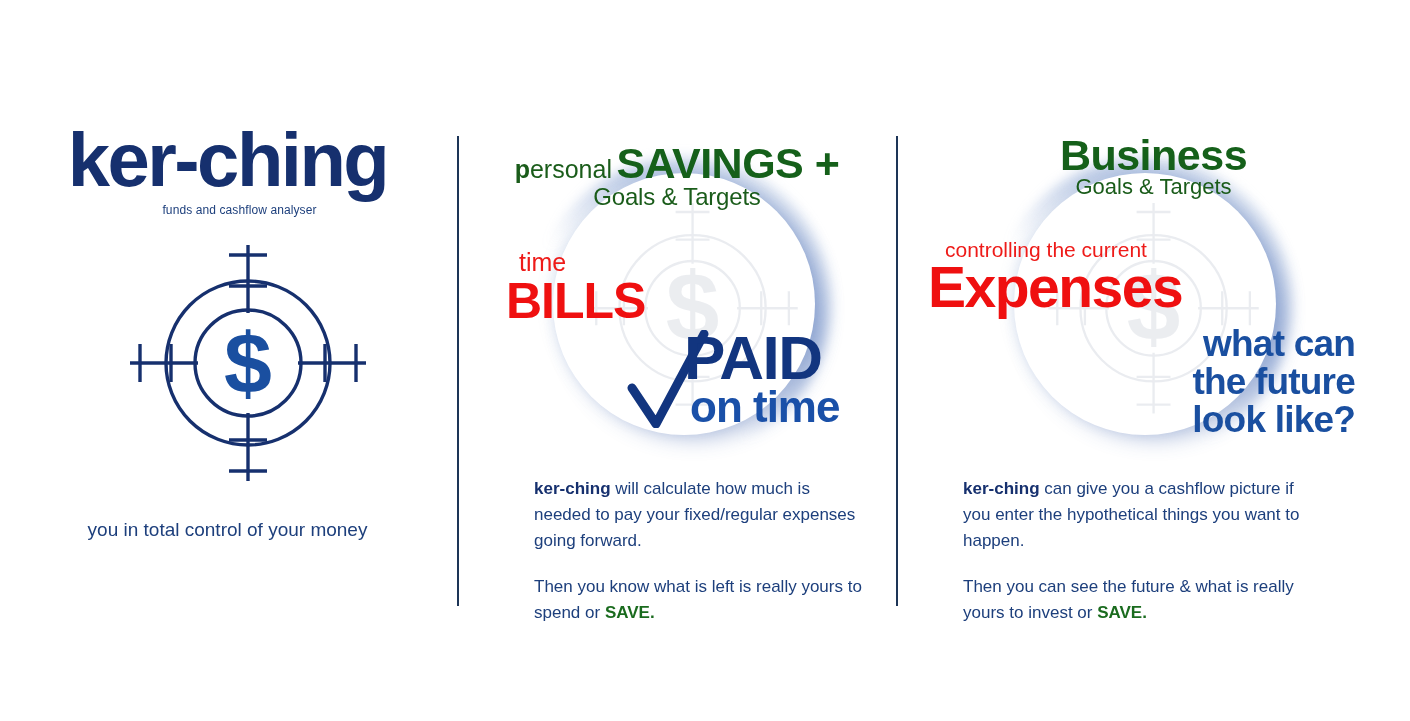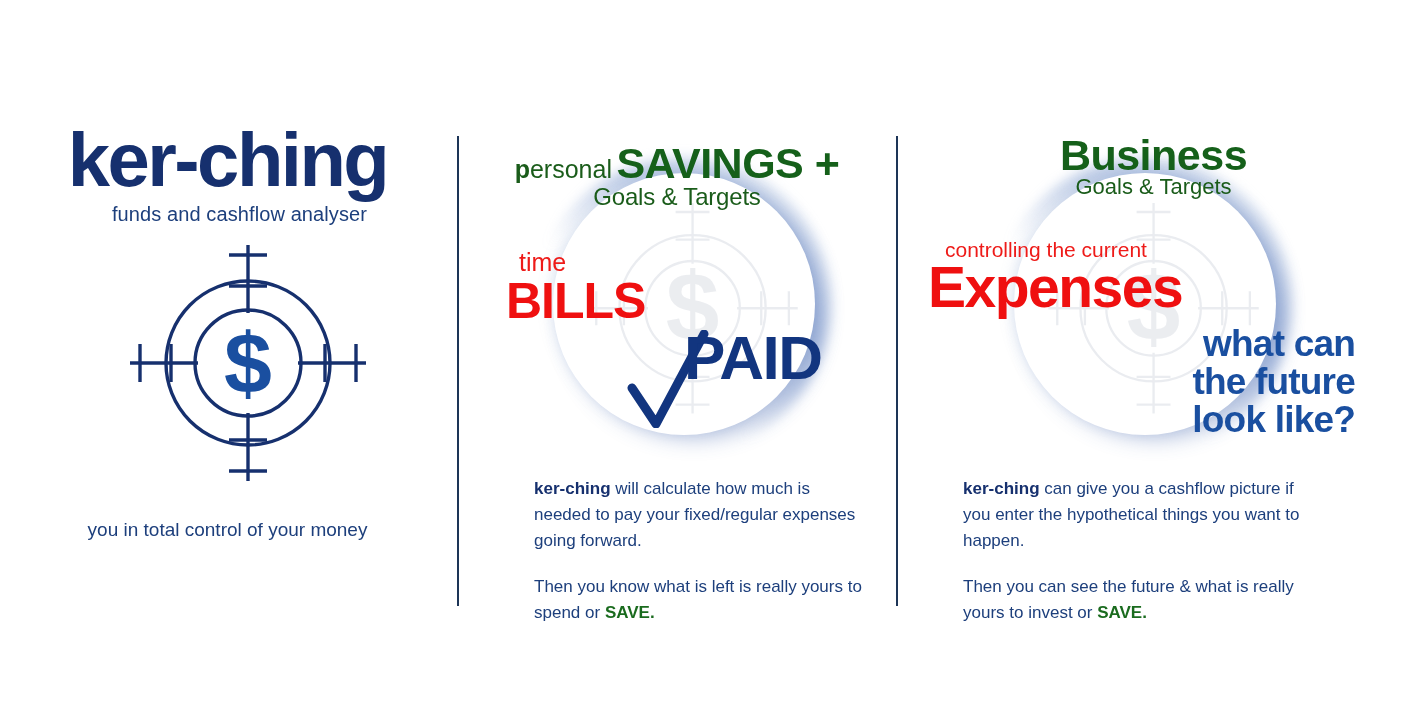--- a/index.html
+++ b/index.html
@@ -36,21 +36,21 @@
     font-size:76px;
     letter-spacing:-2.5px;
     color:#16306e;
     line-height:1;
   }
   .logo-tagline {
     position:absolute;
     left:0; right:0;
     top:203px;
     text-align:center;
-    font-size:20px;
+    font-size:12px;
     color:#1d3f7c;
     letter-spacing:.1px;
     padding-left:24px;
   }
 
   
   #target-mark {
     position:absolute;
     left:128px; top:243px;
     width:240px; height:240px;
@@ -284,20 +284,21 @@
     <div class="bills-word">BILLS</div>
 
     <div id="check-mark">
       <svg width="84" height="98" viewBox="0 0 84 98" aria-hidden="true">
         <path d="M6 58 L30 94 L78 4" fill="none" stroke="#12357f" stroke-width="9" stroke-linecap="round" stroke-linejoin="round"></path>
       </svg>
     </div>
 
     <div class="paid-word">PAID</div>
 
+    <div class="ontime-word">on time</div>
 
     <div class="body-copy" id="mid-copy">
       <p><b class="kc">ker-ching</b><span> will calculate how much is needed to pay your fixed/regular expenses going forward.</span></p>
       <p><span>Then you know what is left
 is really yours to spend or </span><b class="save">SAVE.</b></p>
     </div>
   </div>
 
   <div class="divider" id="divider-2"></div>
 

